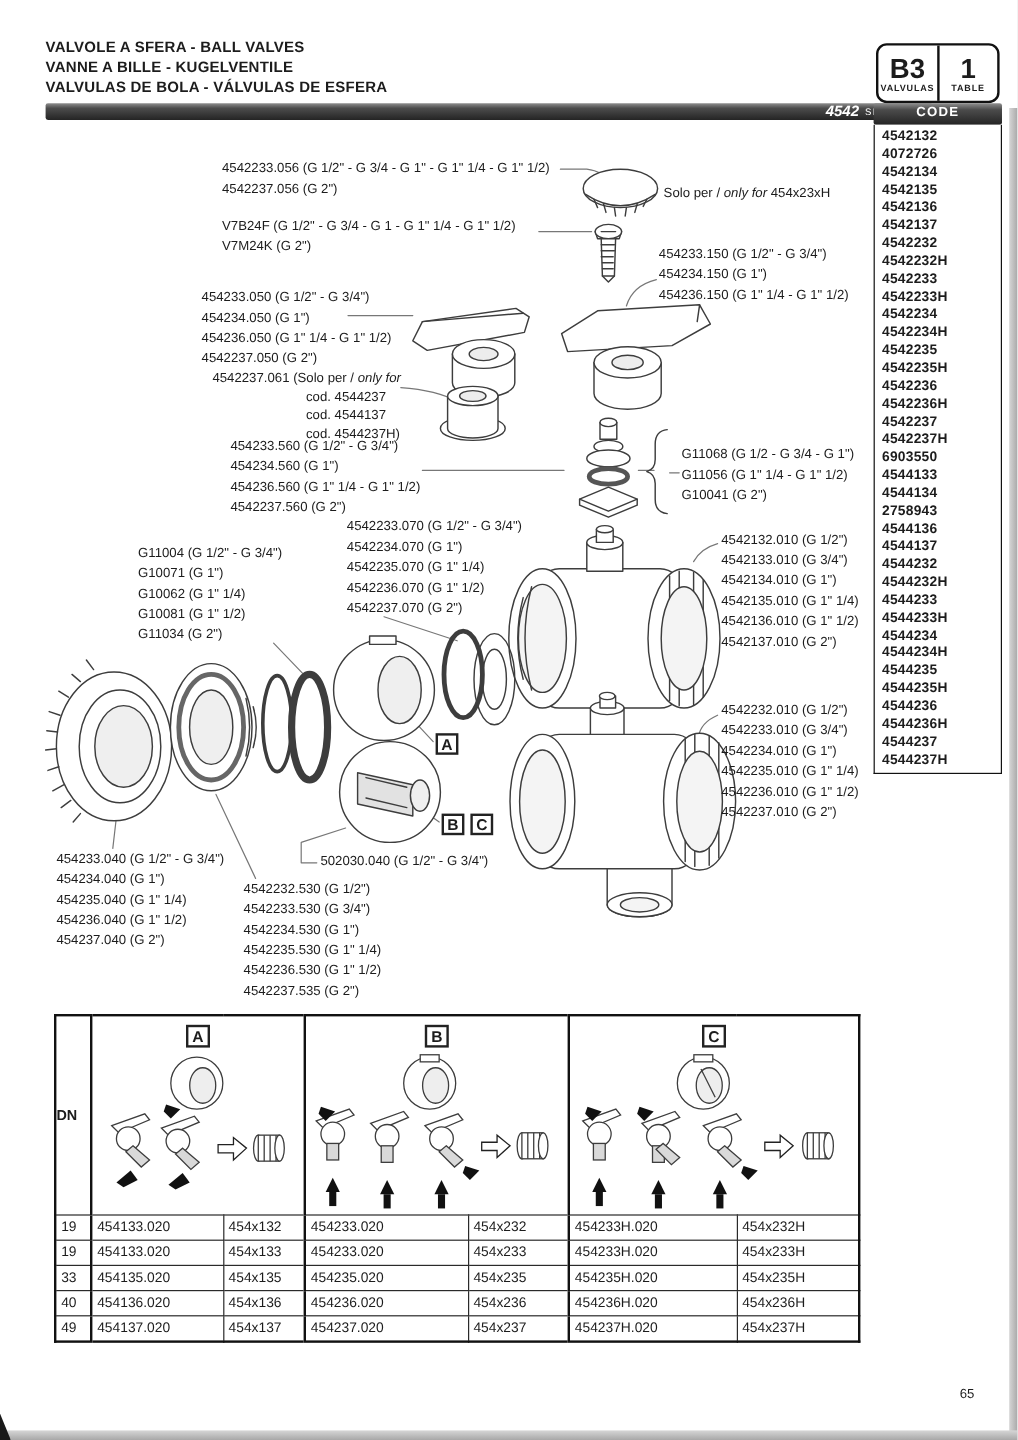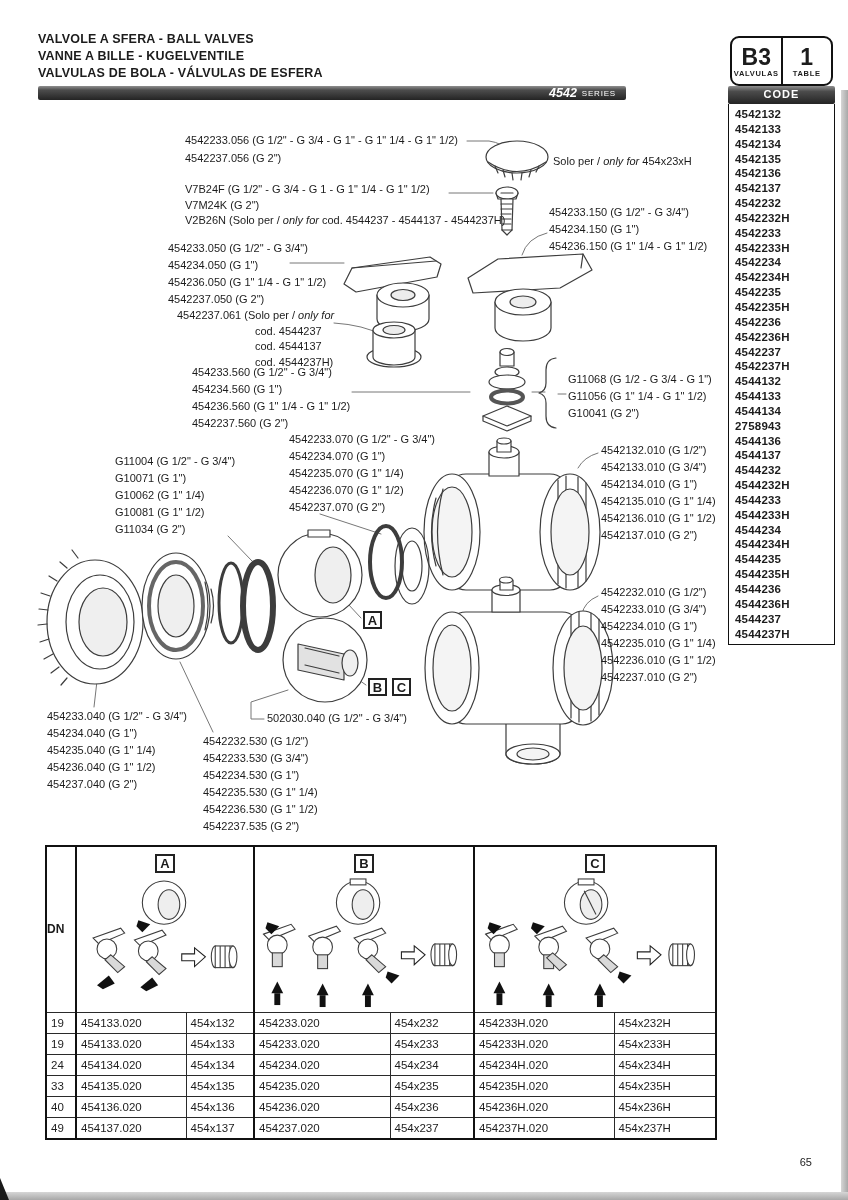--- a/index.html
+++ b/index.html
@@ -1,23 +1,23 @@
 <!DOCTYPE html>
 <html><head>
 <meta charset="utf-8">
 <style>
   *{margin:0;padding:0;box-sizing:border-box}
   html,body{background:#e8e8e8}
   .page{position:relative;width:848px;height:1200px;background:#ffffff;overflow:hidden;
         font-family:"Liberation Sans",sans-serif;color:#1c1c1c}
   
   .titles{position:absolute;left:38px;top:31px;font-weight:bold;font-size:12.5px;line-height:17px;letter-spacing:.2px}
-  .series-bar{position:absolute;left:38px;top:86px;width:588px;height:14px;border-radius:2px;
+  .series-bar{position:absolute;left:38px;top:86px;width:739px;height:14px;border-radius:2px;
       background:linear-gradient(180deg,#8f8f8f 0%,#4c4c4c 30%,#242424 100%);
-      display:flex;justify-content:flex-end;align-items:center;gap:5px;padding-right:10px;color:#fff}
+      display:flex;justify-content:flex-end;align-items:center;gap:5px;padding-right:22px;color:#fff}
   .series-num{font-size:12.5px;font-weight:bold;font-style:italic}
   .series-small{font-size:8px;letter-spacing:.8px}
   .section-box{position:absolute;left:730px;top:36px;width:103px;height:50px;border:2.5px solid #111;
       border-radius:9px;display:flex;background:#fff}
   .section-half{flex:1;display:flex;flex-direction:column;align-items:center;justify-content:center}
   .section-half.right{border-left:2px solid #111}
   .section-val{font-size:23px;font-weight:bold;line-height:24px}
   .section-lab{font-size:7.5px;font-weight:bold;letter-spacing:.7px}
   
   .code-panel{position:absolute;left:728px;top:86px;width:107px}
@@ -79,38 +79,38 @@
     <div class="section-half right">
       <div class="section-val">1</div>
       <div class="section-lab">TABLE</div>
     </div>
   </div>
 
   <div class="code-panel">
     <div class="code-head">CODE</div>
     <div class="code-list">
         <div class="code-line">4542132</div>
-        <div class="code-line">4542133</div>
+        <div class="code-line">4072726</div>
         <div class="code-line">4542134</div>
         <div class="code-line">4542135</div>
         <div class="code-line">4542136</div>
         <div class="code-line">4542137</div>
         <div class="code-line">4542232</div>
         <div class="code-line">4542232H</div>
         <div class="code-line">4542233</div>
         <div class="code-line">4542233H</div>
         <div class="code-line">4542234</div>
         <div class="code-line">4542234H</div>
         <div class="code-line">4542235</div>
         <div class="code-line">4542235H</div>
         <div class="code-line">4542236</div>
         <div class="code-line">4542236H</div>
         <div class="code-line">4542237</div>
         <div class="code-line">4542237H</div>
-        <div class="code-line">4544132</div>
+        <div class="code-line">6903550</div>
         <div class="code-line">4544133</div>
         <div class="code-line">4544134</div>
         <div class="code-line">2758943</div>
         <div class="code-line">4544136</div>
         <div class="code-line">4544137</div>
         <div class="code-line">4544232</div>
         <div class="code-line">4544232H</div>
         <div class="code-line">4544233</div>
         <div class="code-line">4544233H</div>
         <div class="code-line">4544234</div>
@@ -274,23 +274,20 @@
 
   <div class="lbl" style="left:553px;top:153px">
     <span>Solo per / </span><span class="it">only for</span><span> 454x23xH</span>
   </div>
 
   <div class="lbl lh15" style="left:185px;top:182px">
     <div>
         <div class="line">V7B24F (G 1/2" - G 3/4 - G 1 - G 1" 1/4 - G 1" 1/2)</div>
         <div class="line">V7M24K (G 2")</div>
       </div>
-    <div class="line">
-      <span>V2B26N (Solo per / </span><span class="it">only for</span><span> cod. 4544237 - 4544137 - 4544237H)</span>
-    </div>
   </div>
 
   <div class="lbl" style="left:549px;top:204px">
       <div class="line">454233.150  (G 1/2" - G 3/4")</div>
       <div class="line">454234.150  (G 1")</div>
       <div class="line">454236.150  (G 1" 1/4 - G 1" 1/2)</div>
     </div>
 
   <div class="lbl" style="left:168px;top:240px">
       <div class="line">454233.050  (G 1/2" - G 3/4")</div>
@@ -532,29 +529,20 @@
           <td>454x232H</td>
         </tr>
         <tr>
           <td>19</td>
           <td class="gl">454133.020</td>
           <td>454x133</td>
           <td class="gl">454233.020</td>
           <td>454x233</td>
           <td class="gl">454233H.020</td>
           <td>454x233H</td>
-        </tr>
-        <tr>
-          <td>24</td>
-          <td class="gl">454134.020</td>
-          <td>454x134</td>
-          <td class="gl">454234.020</td>
-          <td>454x234</td>
-          <td class="gl">454234H.020</td>
-          <td>454x234H</td>
         </tr>
         <tr>
           <td>33</td>
           <td class="gl">454135.020</td>
           <td>454x135</td>
           <td class="gl">454235.020</td>
           <td>454x235</td>
           <td class="gl">454235H.020</td>
           <td>454x235H</td>
         </tr>

